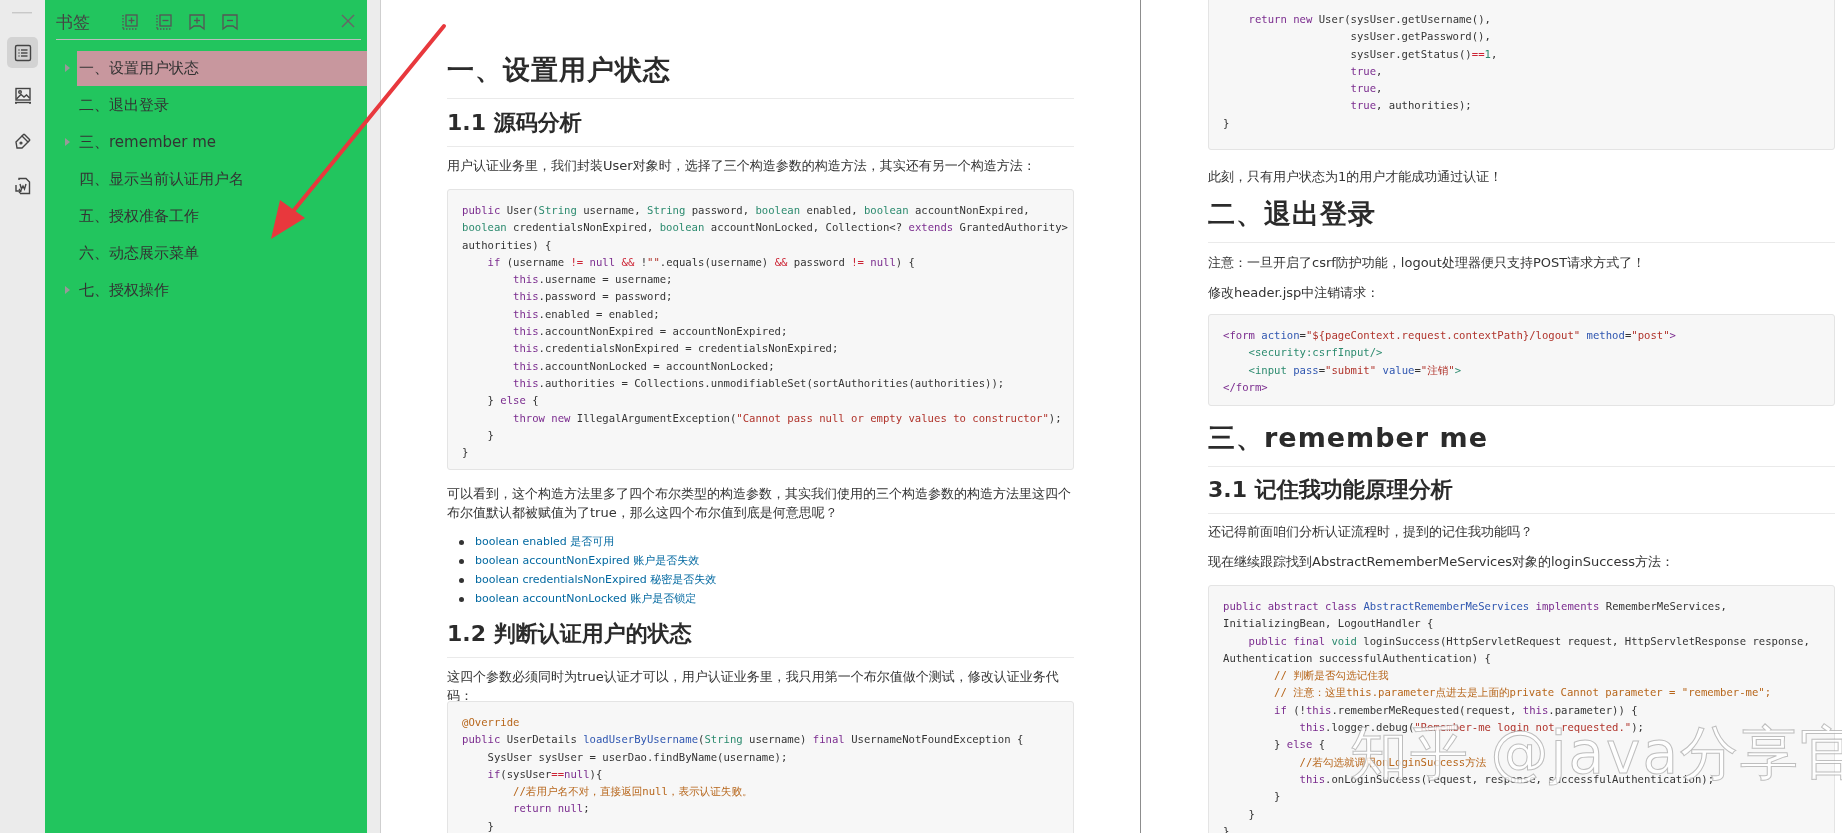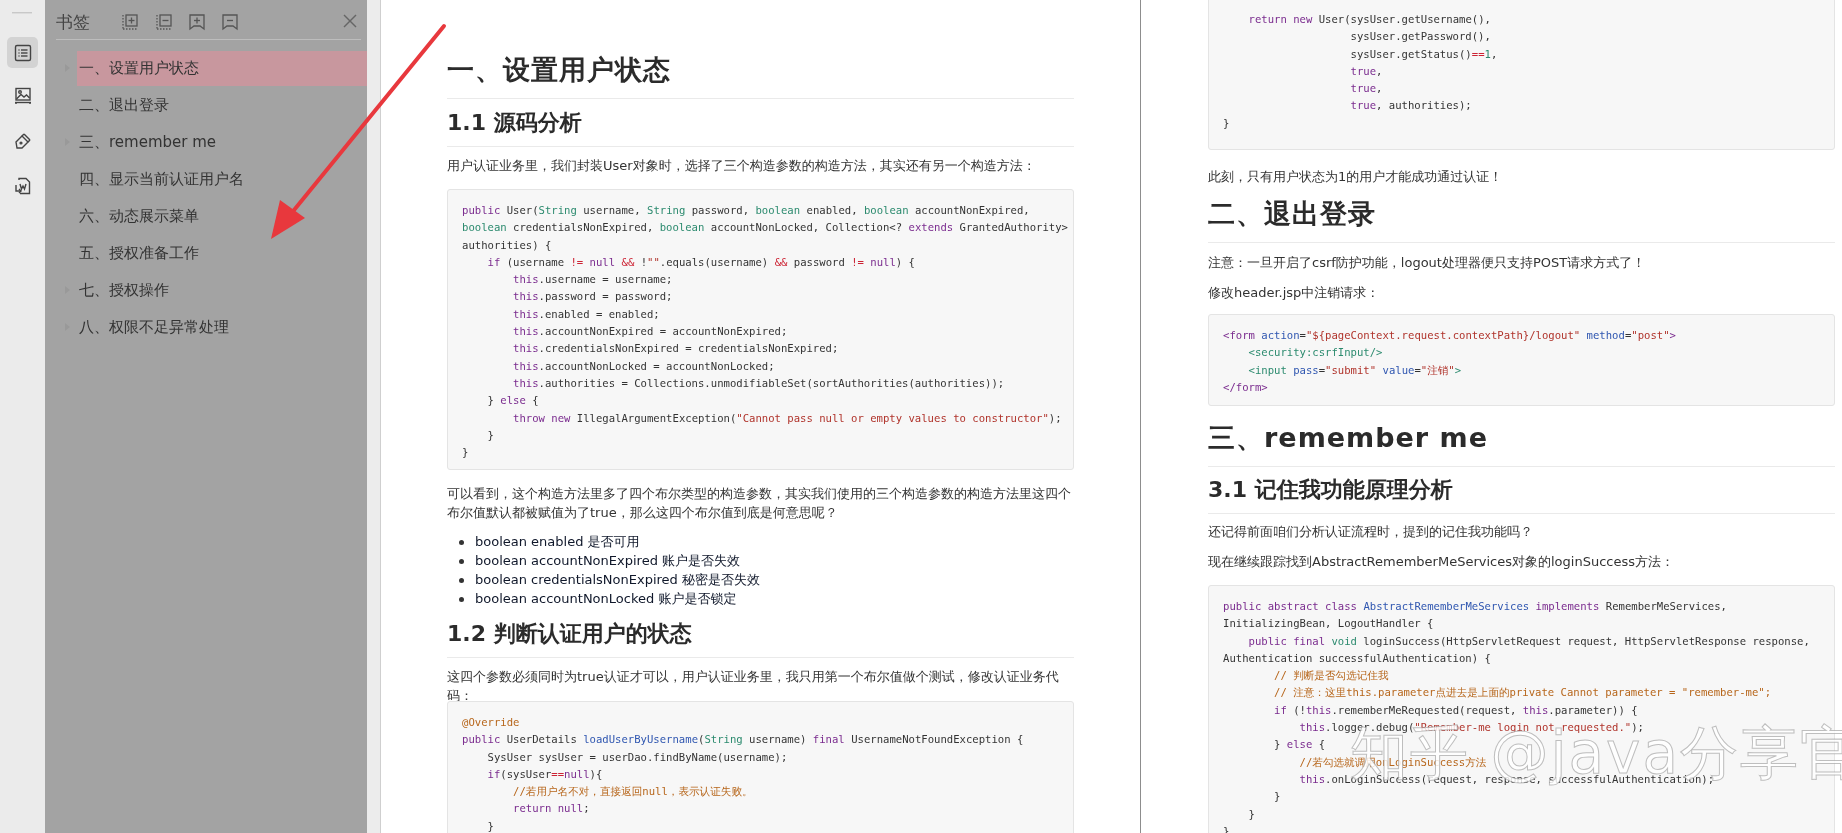--- a/index.html
+++ b/index.html
@@ -5,21 +5,21 @@
   * { box-sizing: border-box; margin: 0; padding: 0; }
   html, body { width: 1842px; height: 833px; overflow: hidden; background: #fff; }
   body { position: relative; font-family: "DejaVu Sans", "Liberation Sans", sans-serif; color: #333; }
 
   .rail { position: absolute; left: 0; top: 0; width: 45px; height: 833px; background: #ebebeb; }
   .rail .grip { position: absolute; left: 12px; top: 12px; width: 20px; height: 2px; background: #c8c8c8; border-bottom: 1px solid #dcdcdc; }
   .rail .btn { position: absolute; left: 7px; width: 31px; height: 31px; border-radius: 5px; display: flex; align-items: center; justify-content: center; }
   .rail .btn.active { background: #d3d3d3; }
   .rail svg { width: 20px; height: 20px; stroke: #444; fill: none; stroke-width: 1.4; }
 
-  .sidebar { position: absolute; left: 45px; top: 0; width: 322px; height: 833px; background: #a3a3a3; text-align: right; }
+  .sidebar { position: absolute; left: 45px; top: 0; width: 322px; height: 833px; background: #22c55e; }
   .sb-head { position: absolute; left: 11px; top: 8px; width: 305px; height: 32px; border-bottom: 1px solid #bdbdbd; }
   .sb-title { position: absolute; left: 0; top: 3px; font-size: 17px; color: #444; }
   .sb-tool { position: absolute; top: 4px; width: 20px; height: 20px; }
   .sb-tool svg { width: 20px; height: 20px; stroke: #555; fill: none; stroke-width: 1.3; }
   .sb-close { position: absolute; right: 2px; top: 4px; width: 20px; height: 20px; }
   .sb-close svg { width: 18px; height: 18px; stroke: #666; stroke-width: 1.4; }
 
   .bm-list { position: absolute; left: 0; top: 51px; width: 322px; }
   .bm-item { position: relative; height: 37px; }
   .bm-item .tri { position: absolute; left: 20px; top: 13px; width: 0; height: 0; border-top: 4px solid transparent; border-bottom: 4px solid transparent; border-left: 5px solid #999; }
@@ -33,21 +33,21 @@
   .page.left { left: 381px; width: 760px; border-right: 1px solid #8d8d8d; }
   .page.right { left: 1142px; width: 700px; }
   .content { position: absolute; font-family: "DejaVu Sans", "Liberation Sans", sans-serif; }
   .page.left .content { left: 66px; top: 0; width: 627px; }
   .page.right .content { left: 66px; top: 0; width: 627px; }
 
   h1 { font-size: 27px; font-weight: bold; color: #2b2b2b; padding-bottom: 10px; border-bottom: 1px solid #eaeaea; letter-spacing: 1px; }
   h2 { font-size: 22px; font-weight: bold; color: #2b2b2b; padding-bottom: 8px; border-bottom: 1px solid #eaeaea; }
   p { font-size: 13px; line-height: 19px; color: #333; }
   ul { list-style: none; }
-  ul li { font-size: 13px; line-height: 19px; color: #0f172a; position: relative; padding-left: 28px; }
+  ul li { font-size: 11px; line-height: 19px; color: #0369a1; position: relative; padding-left: 28px; }
   ul li::before { content: ""; position: absolute; left: 12px; top: 8px; width: 5px; height: 5px; border-radius: 50%; background: #333; }
 
   .code { background: #f7f7f7; border: 1px solid #e4e4e4; border-radius: 3px; font-family: "DejaVu Sans Mono", "Liberation Mono", monospace; font-size: 10.6px; line-height: 17.3px; color: #333; padding: 12px 14px; white-space: pre; overflow: hidden; }
   .k { color: #7a2b8e; }
   .t { color: #2b8a6e; }
   .s { color: #b0332b; }
   .c { color: #b7661b; }
   .f { color: #2f56b0; }
   .o { color: #c23; }
 
@@ -160,38 +160,32 @@
           <span class="lbl" style="left:2px">三、remember me</span>
         </div>
     </div>
     <div class="bm-item">
       <div class="row">
           <span class="lbl" style="left:2px">四、显示当前认证用户名</span>
         </div>
     </div>
     <div class="bm-item">
       <div class="row">
+          <span class="lbl" style="left:2px">五、授权准备工作</span>
+        </div>
+    </div>
+    <div class="bm-item">
+      <div class="row">
           <span class="lbl" style="left:2px">六、动态展示菜单</span>
         </div>
     </div>
     <div class="bm-item">
-      <div class="row">
-          <span class="lbl" style="left:2px">五、授权准备工作</span>
-        </div>
-    </div>
-    <div class="bm-item">
       <span class="tri"></span>
       <div class="row">
           <span class="lbl" style="left:2px">七、授权操作</span>
-        </div>
-    </div>
-    <div class="bm-item">
-      <span class="tri"></span>
-      <div class="row">
-          <span class="lbl" style="left:2px">八、权限不足异常处理</span>
         </div>
     </div>
   </div>
 </div>
 
 <div class="gutter"></div>
 
 <div class="page left">
   <div class="content">
     <h1 class="abs" style="top:52px;width:627px">一、设置用户状态</h1>

